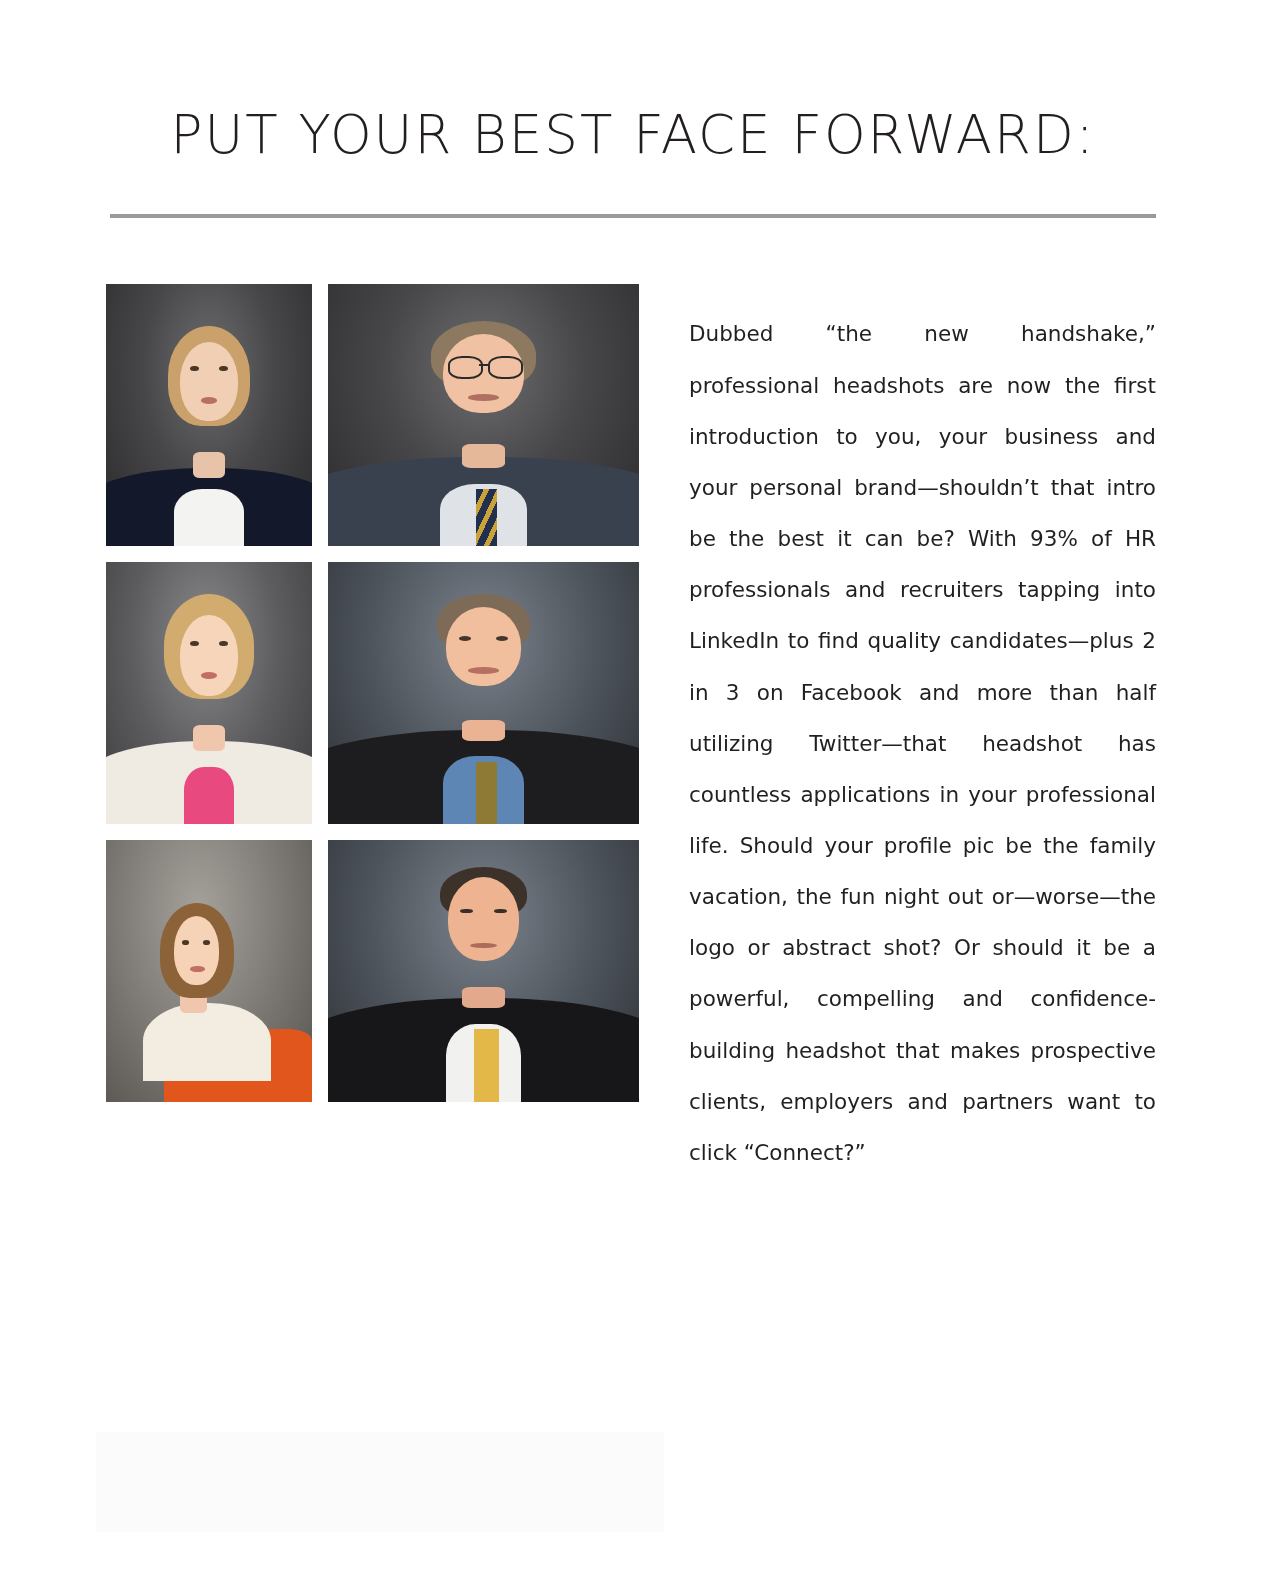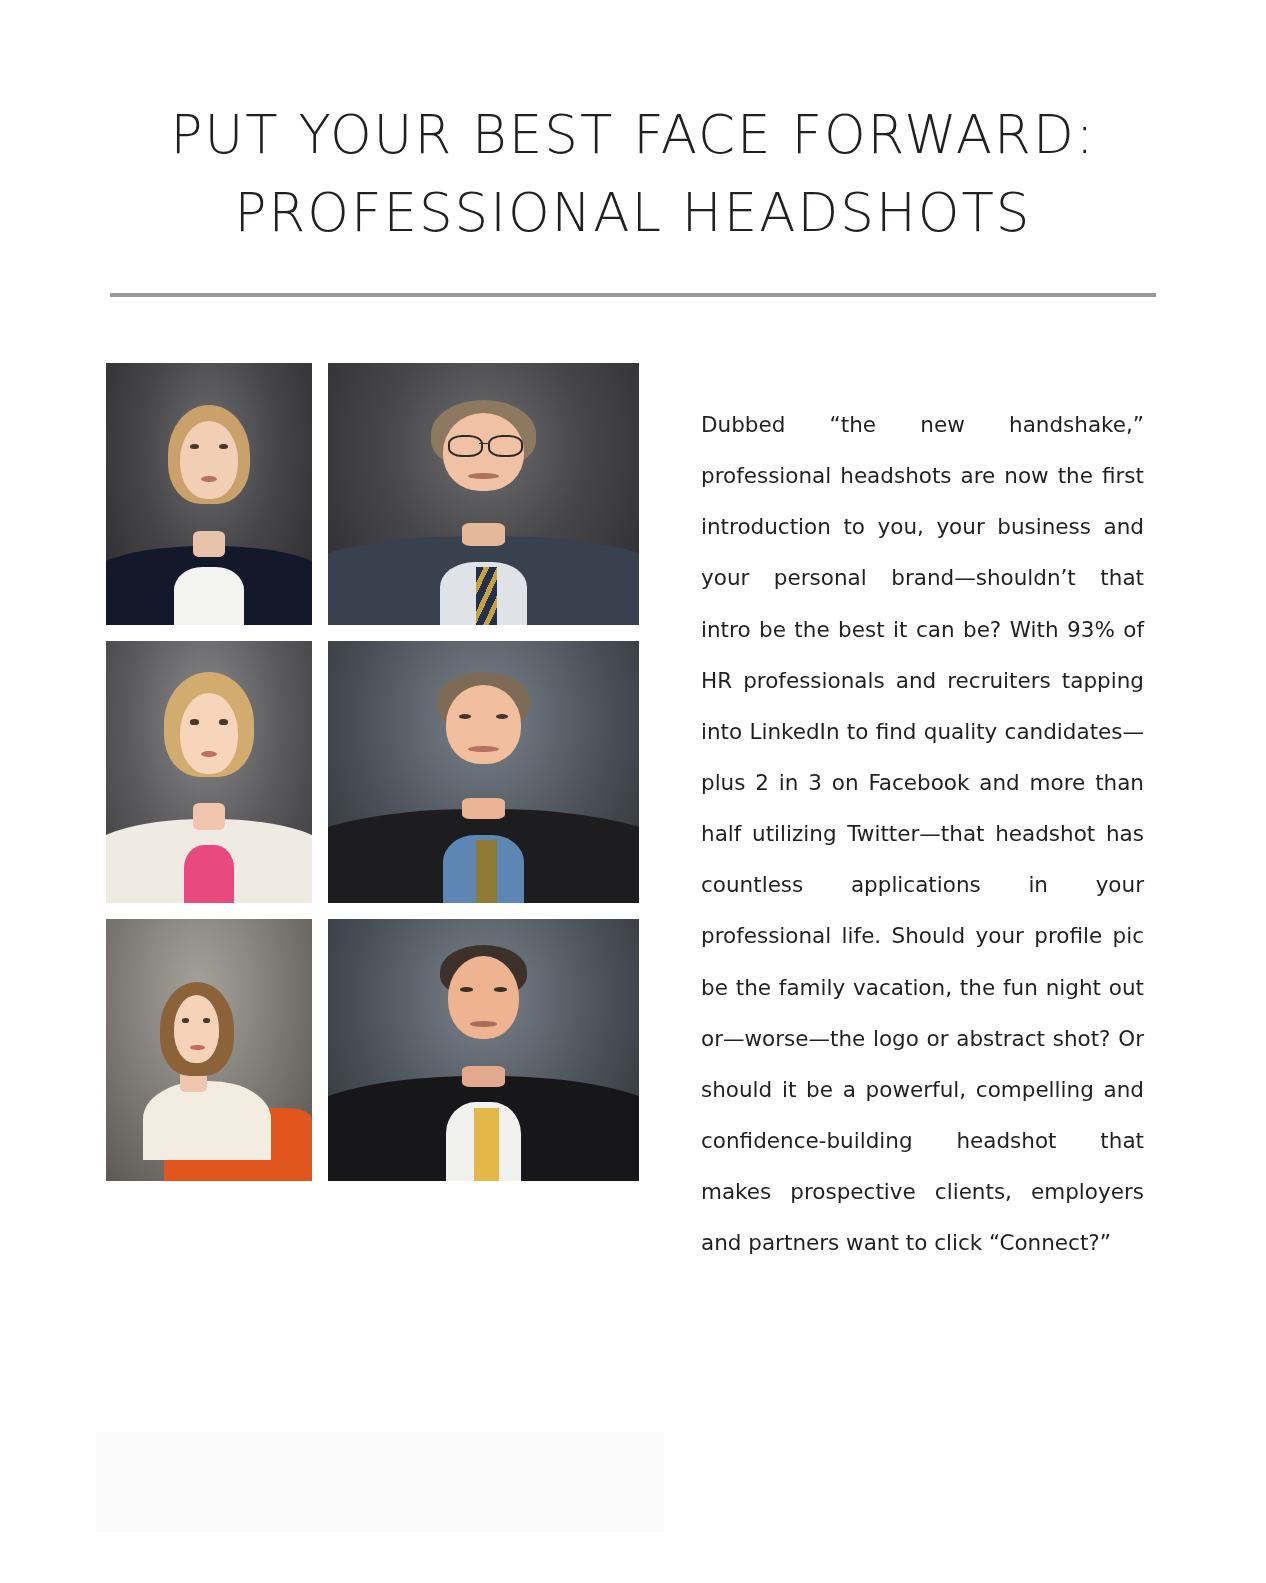--- a/index.html
+++ b/index.html
@@ -121,21 +121,21 @@
     border-radius: 40%;
   }
 
   
   .article {
     flex: 1;
     margin-left: 46px;
     padding-top: 20px;
   }
   .article p {
-    margin: 16px;
+    margin: 4px;
     font-family: "DejaVu Sans", sans-serif;
     font-size: 21.5px;
     line-height: 2.38;
     color: #221f1f;
     text-align: justify;
     text-justify: inter-word;
     hyphens: none;
   }
 
   .footer-band {
@@ -147,21 +147,20 @@
     background: #fbfbfc;
   }
 </style>
 </head>
 <body>
 
 <div class="page">
 
   <div class="title-block">
     <div class="title-line">PUT YOUR BEST FACE FORWARD:</div>
-    <div class="title-line">PROFESSIONAL HEADSHOTS</div>
   </div>
 
   <div class="divider"></div>
 
   <div class="content">
 
     <div class="gallery">
 
       <div class="gallery-row">
         <div class="photo p-small">

